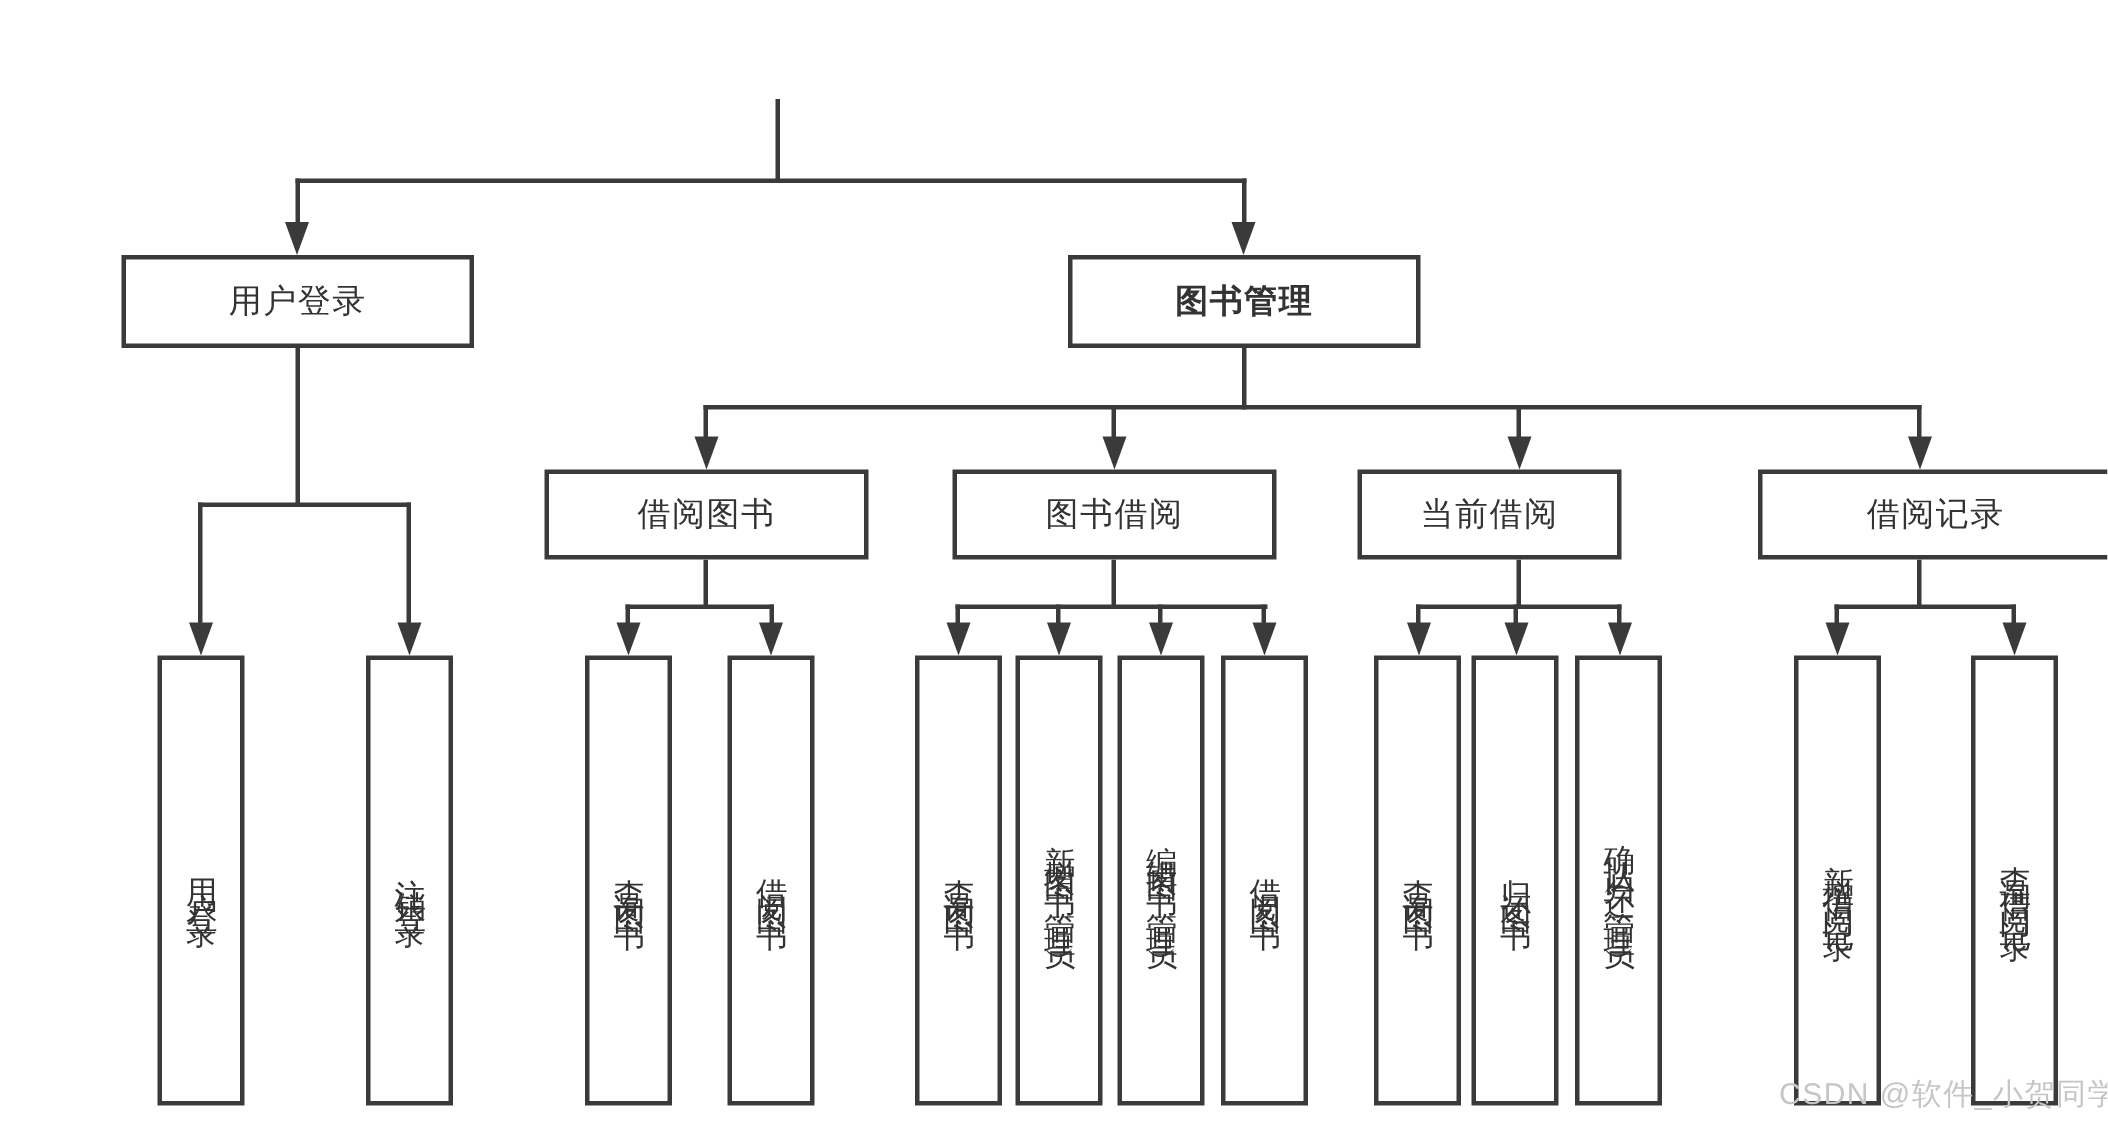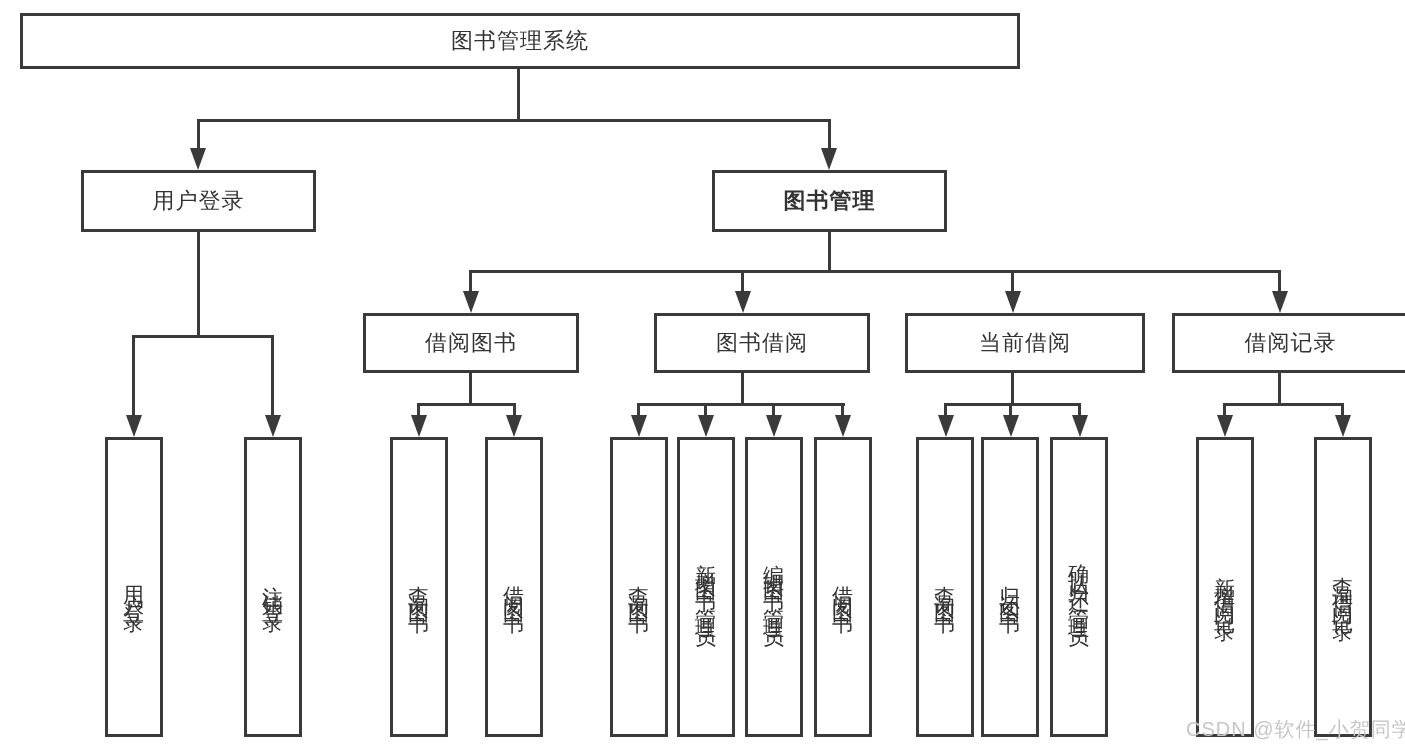--- a/index.html
+++ b/index.html
@@ -29,31 +29,30 @@
   .watermark {
     position:absolute; left:1186px; top:716px; font-size:20px; color:#c6c6c6;
     letter-spacing:1px; z-index:5; white-space:nowrap;
   }
 </style>
 </head>
 <body>
 
 <div class="canvas">
 
-  <div class="box" style="left:20px; top:13px; width:1000px; height:56px;">图书管理系统</div>
 
   <div class="box" style="left:81px; top:170px; width:235px; height:62px;">用户登录</div>
 
   <div class="box" style="left:712px; top:170px; width:235px; height:62px;font-weight:bold;">图书管理</div>
 
   <div class="box" style="left:363px; top:313px; width:216px; height:60px;">借阅图书</div>
 
-  <div class="box" style="left:635px; top:313px; width:216px; height:60px;margin-left:19px;">图书借阅</div>
+  <div class="box" style="left:635px; top:313px; width:216px; height:60px;">图书借阅</div>
 
-  <div class="box" style="left:905px; top:313px; width:240px; height:60px;">当前借阅</div>
+  <div class="box" style="left:905px; top:313px; width:176px; height:60px;">当前借阅</div>
 
   <div class="box" style="left:1172px; top:313px; width:237px; height:60px;text-align:center;">借阅记录</div>
 
   <div class="vbox" style="left:105px;">用户登录</div>
   <div class="vbox" style="left:244px;">注销登录</div>
 
   <div class="vbox" style="left:390px;">查询图书</div>
   <div class="vbox" style="left:485px;">借阅图书</div>
 
   <div class="vbox" style="left:610px;">查询图书</div>

